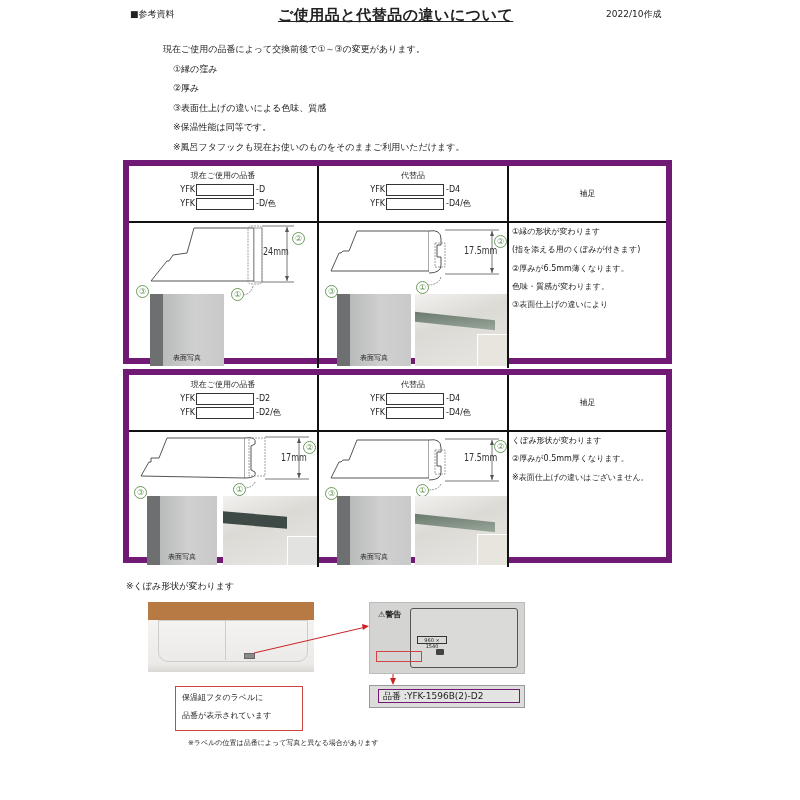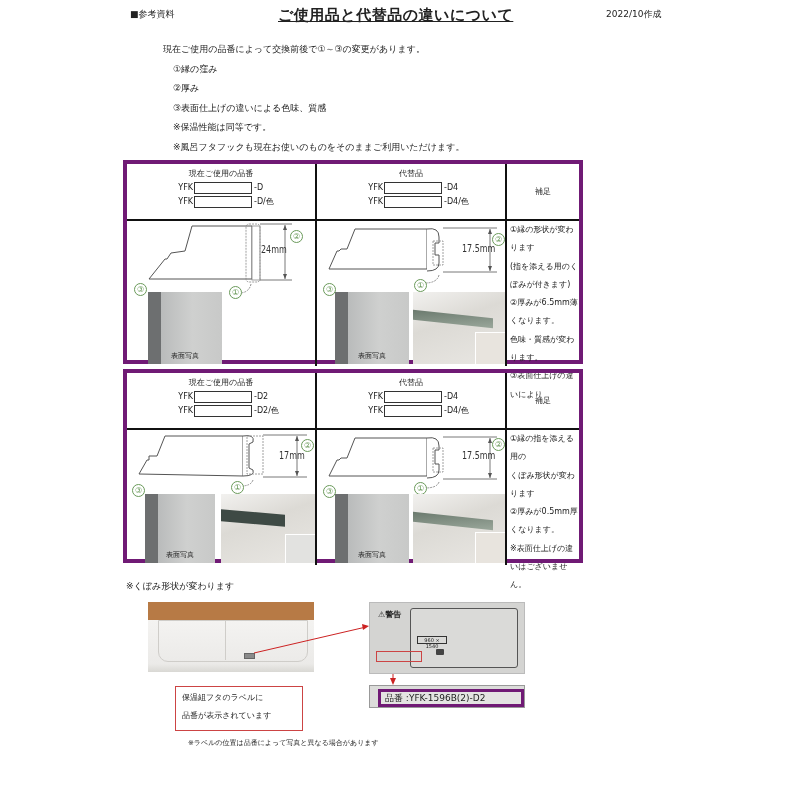--- a/index.html
+++ b/index.html
@@ -6,21 +6,21 @@
   body { width:800px; height:800px; position:relative; overflow:hidden;
          font-family:"DejaVu Sans", sans-serif; color:#222; }
   .abs { position:absolute; }
   .ref-label { left:130px; top:8px; font-size:9px; }
   .doc-title { left:278px; top:6px; font-size:15px; font-weight:bold; text-decoration:underline; letter-spacing:0.5px; }
   .date { left:606px; top:8px; font-size:9px;text-align:center; }
   .intro { left:163px; top:40px; font-size:9px; line-height:19.5px; }
   .intro .l0 { margin-left:0; }
   .intro .l1 { margin-left:10px; }
 
-  .tbl { position:absolute; left:123px; width:460px; border:4px solid #701a75; box-sizing:border-box; }
+  .tbl { position:absolute; left:123px; width:549px; border:6px solid #701a75; box-sizing:border-box; }
   .tbl .hdr { display:flex; height:55px; border-bottom:2px solid #111; }
   .tbl .body { display:flex; }
   .col1 { width:190px; border-right:2px solid #111; box-sizing:border-box; position:relative; }
   .col2 { width:190px; border-right:2px solid #111; box-sizing:border-box; position:relative; }
   .col3 { flex:1; position:relative; }
   .hdr .cap { text-align:center; font-size:8px; margin-top:4px; }
   .hdr .row { display:flex; align-items:center; font-size:8px; margin-top:3px; height:11px; }
   .hdr .yfk { width:66px; text-align:right; }
   .hdr .box { width:56px; height:10px; border:1px solid #333; margin:0 2px 0 1px; background:#fff; }
   .hdr .suf { }
@@ -30,21 +30,21 @@
   .sample-label { font-size:7px; color:#222; position:absolute; bottom:3px; text-align:center; width:100%; }
   .swatch { position:absolute; background:linear-gradient(90deg,#6d6f70 0 13px,#b9bbbb 13px,#cfd0cf 60%,#c8c9c8); }
   .photo { position:absolute; background:linear-gradient(160deg,#f2f1ef 0%,#dcdad5 40%,#e9e7e3 100%); overflow:hidden; }
   .circ { position:absolute; width:11px; height:11px; border:1px solid #6a9a5a; border-radius:50%; color:#6a9a5a; font-size:8px; line-height:11px; text-align:center; background:#fff; }
   .dim { position:absolute; font-size:10px; color:#333; transform:scaleX(0.8); transform-origin:left; }
 
   .howto-cap { left:126px; top:580px; font-size:9px; }
   .bath { left:148px; top:602px; width:166px; height:70px; background:linear-gradient(180deg,#b77a45 0 18px,#f4f3f1 18px, #ebeae8 62px, #d9d8d4 70px); overflow:hidden; }
   .label-img { left:369px; top:602px; width:154px; height:70px; background:#d4d4d2; border:1px solid #bbb; }
   .label-zoom { left:369px; top:685px; width:154px; height:21px; background:#dcdcda; border:1px solid #999; }
-  .label-zoom .inner { position:absolute; left:8px; top:3px; width:136px; height:12px; border:3px solid #701a75; font-size:9px; line-height:12px; padding-left:4px; background:#e4e4e2; }
+  .label-zoom .inner { position:absolute; left:8px; top:3px; width:136px; height:12px; border:1px solid #701a75; font-size:9px; line-height:12px; padding-left:4px; background:#e4e4e2; }
   .redbox { left:175px; top:686px; width:128px; height:45px; border:1px solid #c44; font-size:8px; line-height:18px; padding:2px 0 0 6px; box-sizing:border-box; }
   .foot { left:188px; top:738px; font-size:7px; }
 </style>
 </head>
 <body>
 
 <div class="abs ref-label">■参考資料</div>
 <div class="abs doc-title">ご使用品と代替品の違いについて</div>
 <div class="abs date">2022/10作成</div>
 
@@ -222,21 +222,20 @@
       <div class="swatch" style="left:18px;top:64px;width:74px;height:69px;">
         <div class="sample-label">表面写真</div>
       </div>
       <div class="photo" style="left:96px;top:64px;width:92px;height:69px;">
         <div class="abs" style="left:0;top:22px;width:80px;height:10px;background:linear-gradient(170deg,#6b7a6e,#9aa79b);transform:skewY(6deg);"></div>
         <div class="abs" style="left:62px;top:38px;width:30px;height:31px;background:#e8e4de;border-left:1px solid #fff;border-top:1px solid #fff;"></div>
       </div>
     </div>
     <div class="col3">
       <div class="notes">
-        <div>①縁の指を添える用の</div>
         <div>くぼみ形状が変わります</div>
         <div>②厚みが0.5mm厚くなります。</div>
         <div>※表面仕上げの違いはございません。</div>
       </div>
     </div>
   </div>
 </div>
 
 <div class="abs howto-cap">※くぼみ形状が変わります</div>
 

